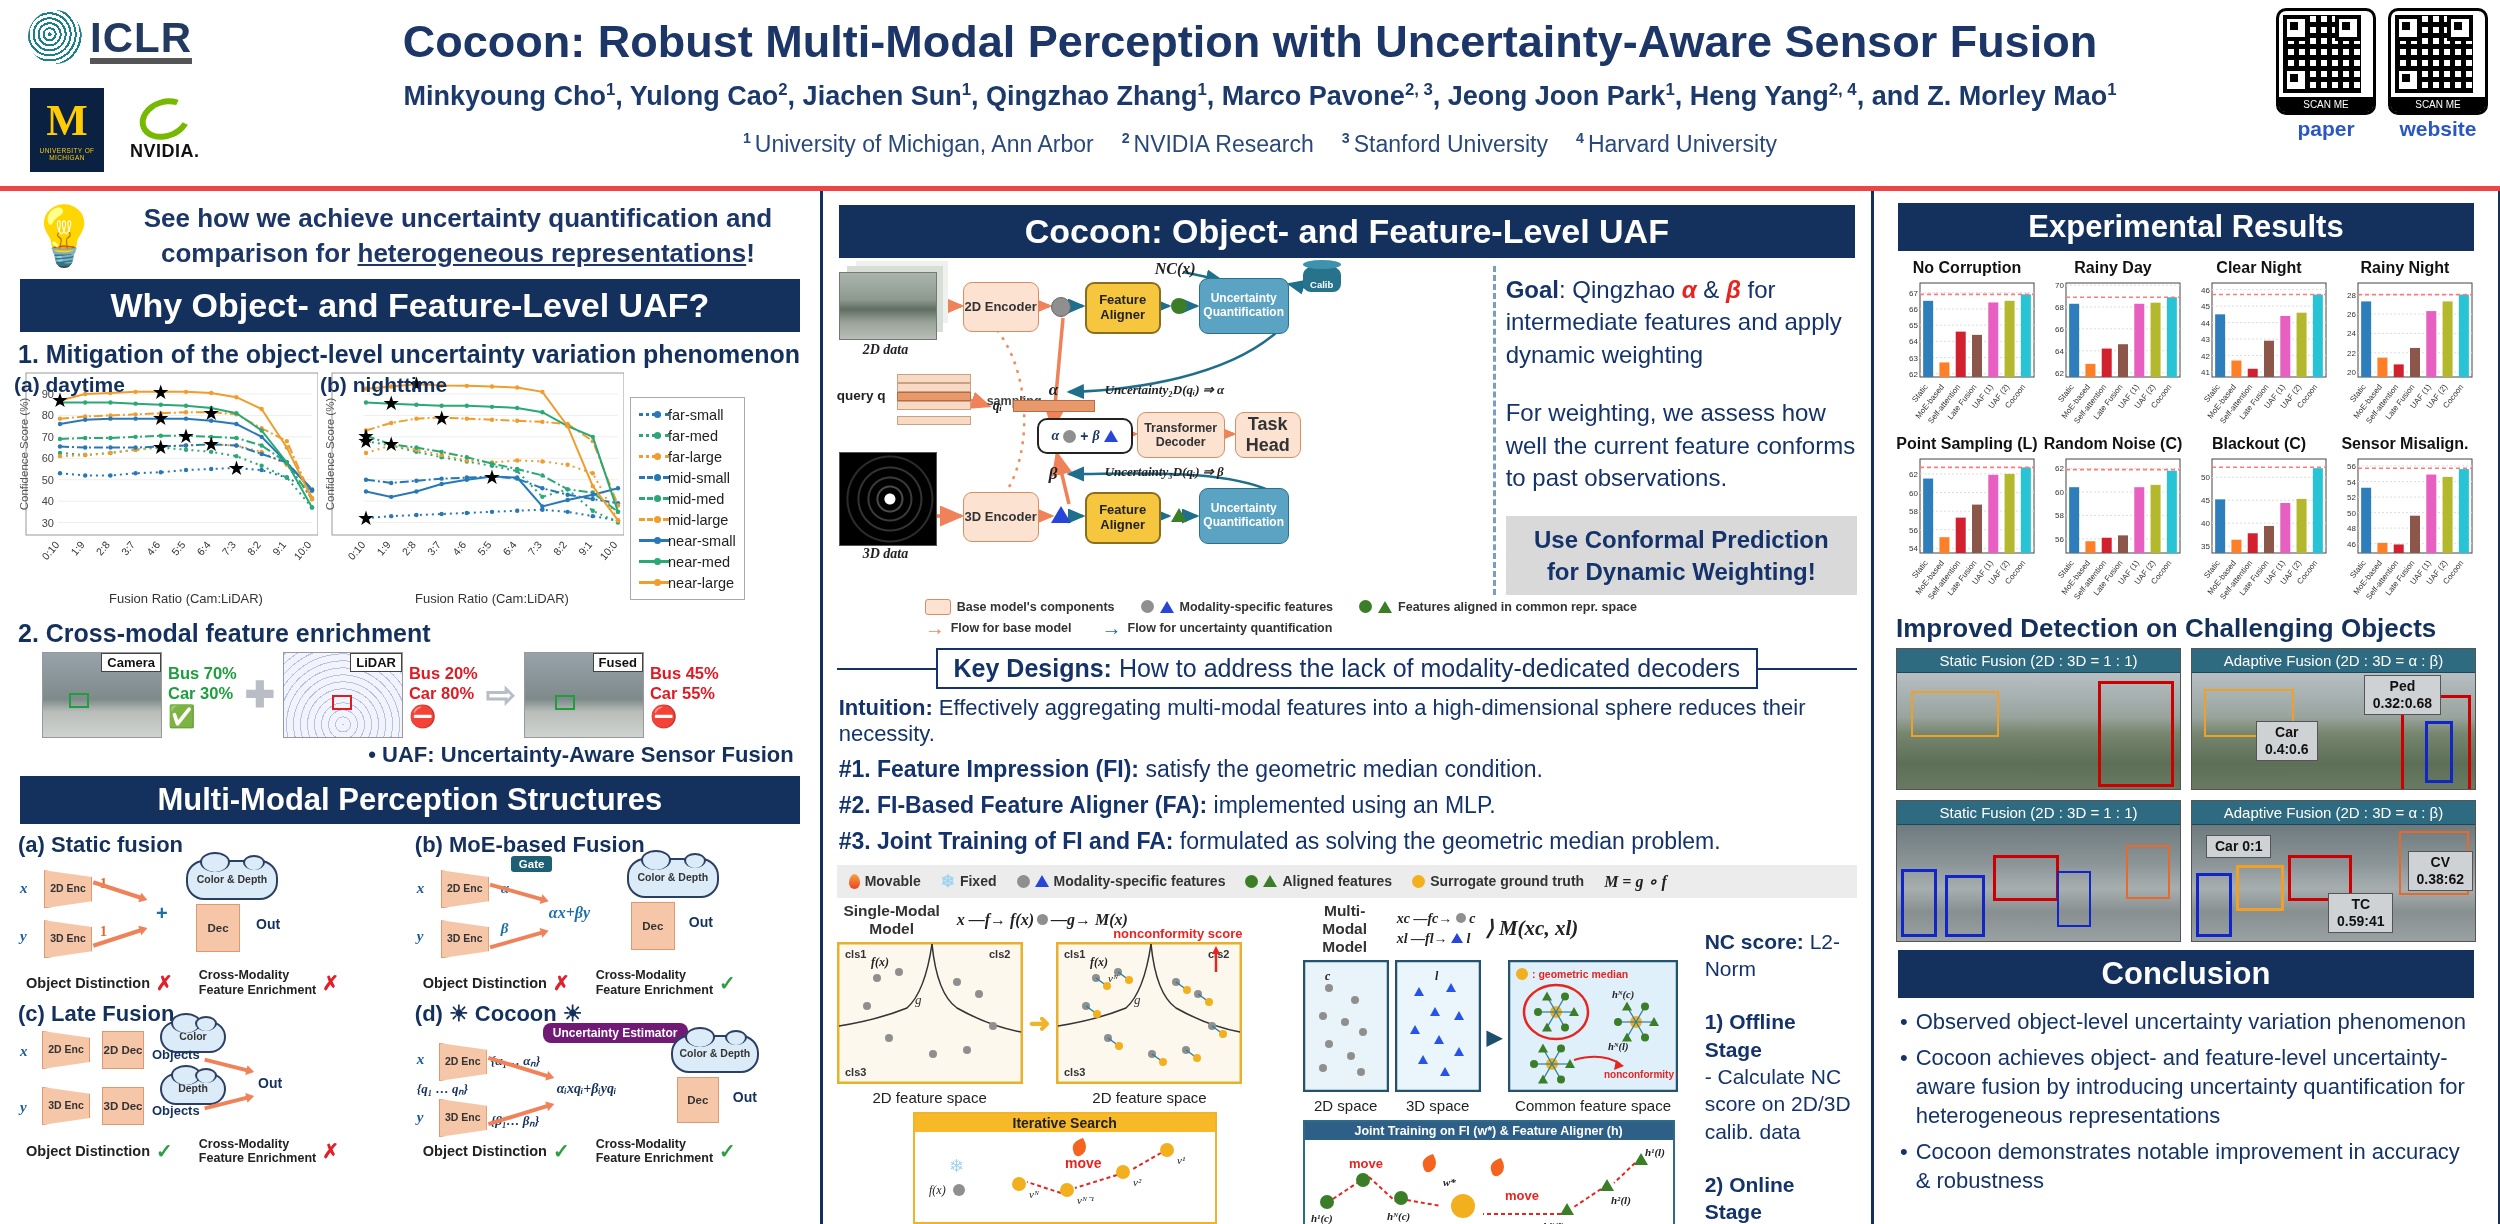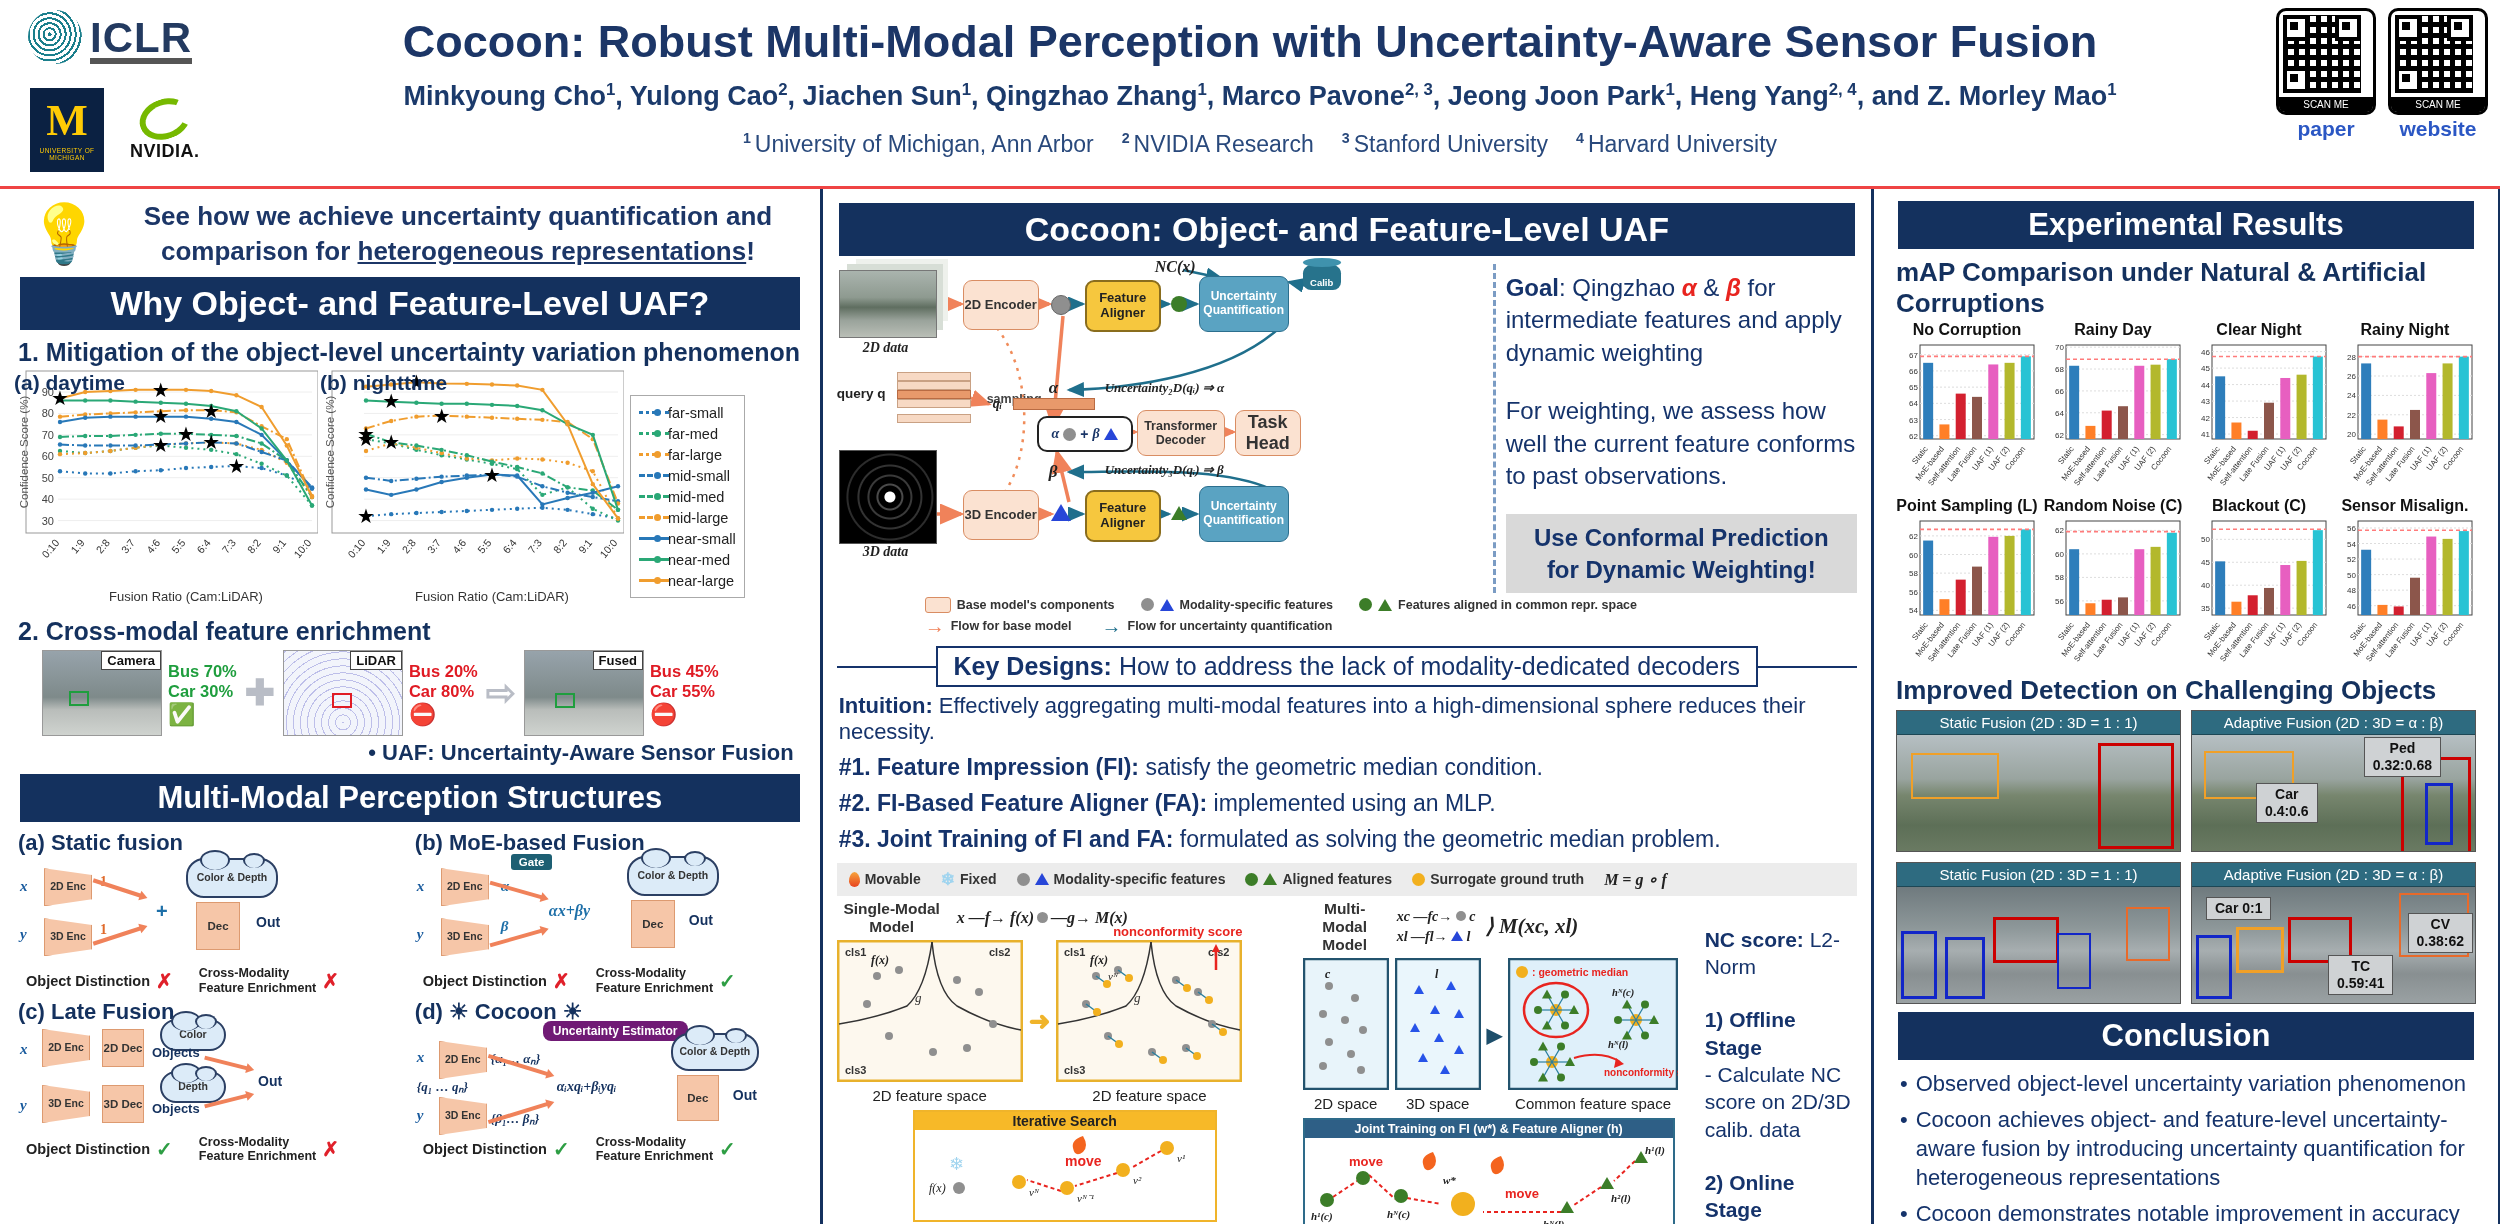--- a/index.html
+++ b/index.html
@@ -1,19 +1,19 @@
 <!DOCTYPE html>
 <html><head>
 <meta charset="utf-8">
 <style>
   html,body{margin:0;padding:0;background:#fff;}
   body{width:2500px;height:1224px;overflow:hidden;font-family:"Liberation Sans",sans-serif;color:#1a3668;position:relative;}
   sup{font-size:62%;}
   
-  .header{position:relative;height:186px;border-bottom:3px solid #ef4444;background:#fff;}
+  .header{position:relative;height:186px;border-bottom:5px solid #ef4444;background:#fff;}
   .iclr{position:absolute;left:28px;top:10px;display:flex;align-items:flex-end;gap:8px;}
   .iclr-icon{width:54px;height:54px;border-radius:50%;background:
     repeating-radial-gradient(circle at 40% 45%, #1b7f8c 0 2px, rgba(255,255,255,0) 2px 5px);}
   .iclr-text{font-size:42px;font-weight:800;color:#233a60;letter-spacing:1px;border-bottom:6px solid #555;line-height:.95;}
   .logos{position:absolute;left:30px;top:88px;display:flex;align-items:center;gap:26px;}
   .um{width:74px;height:84px;background:#0b2142;display:flex;flex-direction:column;align-items:center;justify-content:center;}
   .um .m{color:#ffcb05;font-family:"Liberation Serif",serif;font-weight:700;font-size:44px;line-height:1;}
   .um .cap{color:#ffcb05;font-size:6.5px;text-align:center;margin-top:4px;letter-spacing:.4px;}
   .nv{display:flex;flex-direction:column;align-items:center;}
   .nv-eye{width:40px;height:28px;border-radius:50%;border:6px solid #76b900;border-right-color:transparent;transform:rotate(-20deg);}
@@ -1097,21 +1097,20 @@
         <div class="stage">1) Offline Stage</div>
         <div>- Calculate NC score on 2D/3D calib. data</div>
         <div class="stage">2) Online Stage</div>
         <div>- Calculate NC score on 2D/3D online data</div>
       </div>
     </div>
   </div>
 
   <div class="col-right">
     <div class="banner small">Experimental Results</div>
-    <div class="map-title">mAP Comparison under Natural &amp; Artificial Corruptions</div>
     <div class="bars-grid" id="bars-grid">
         <div class="bchart"><div class="btitle">No Corruption</div><svg width="142" height="152">
             <rect x="24" y="6" width="114" height="94" fill="#fff" stroke="#444" stroke-width="1"></rect>
             <line x1="24" y1="96.75862068965512" x2="138" y2="96.75862068965512" stroke="#ddd" stroke-dasharray="2,2"></line>
             <text x="22" y="99.75862068965512" text-anchor="end" font-size="8" fill="#333">62</text>
             <line x1="24" y1="80.55172413793098" x2="138" y2="80.55172413793098" stroke="#ddd" stroke-dasharray="2,2"></line>
             <text x="22" y="83.55172413793098" text-anchor="end" font-size="8" fill="#333">63</text>
             <line x1="24" y1="64.34482758620683" x2="138" y2="64.34482758620683" stroke="#ddd" stroke-dasharray="2,2"></line>
             <text x="22" y="67.34482758620683" text-anchor="end" font-size="8" fill="#333">64</text>
             <line x1="24" y1="48.13793103448268" x2="138" y2="48.13793103448268" stroke="#ddd" stroke-dasharray="2,2"></line>

